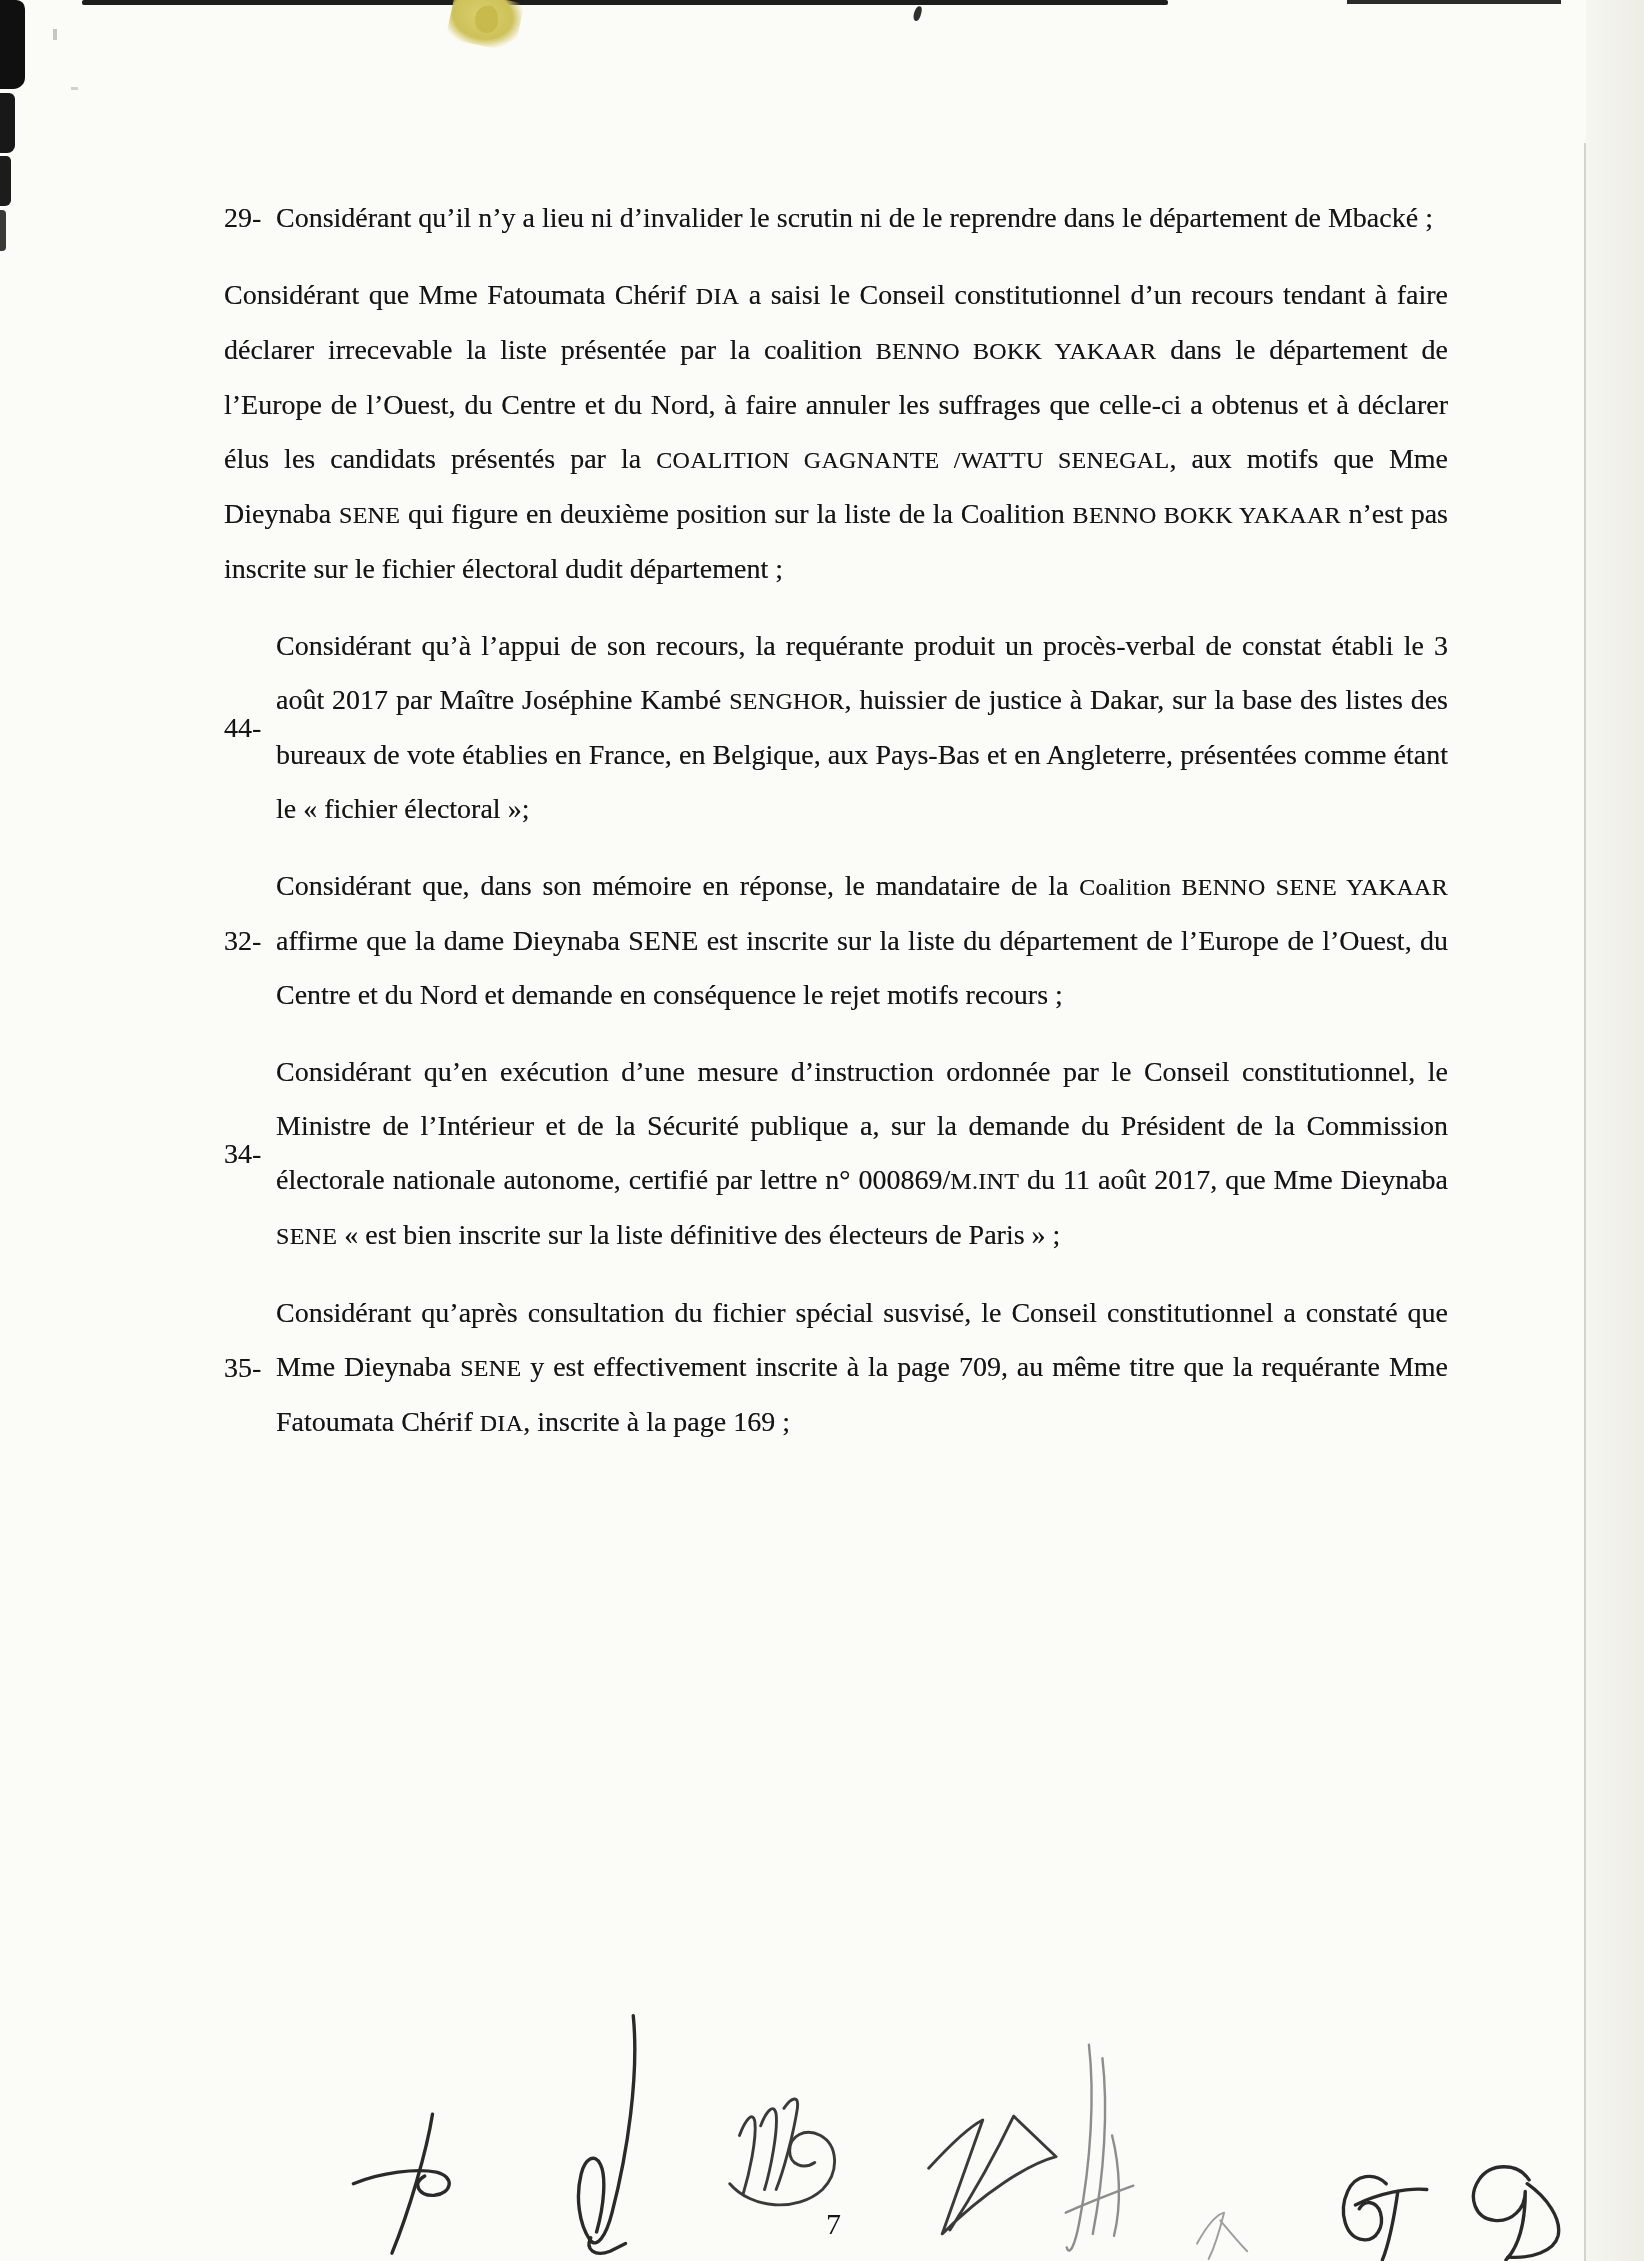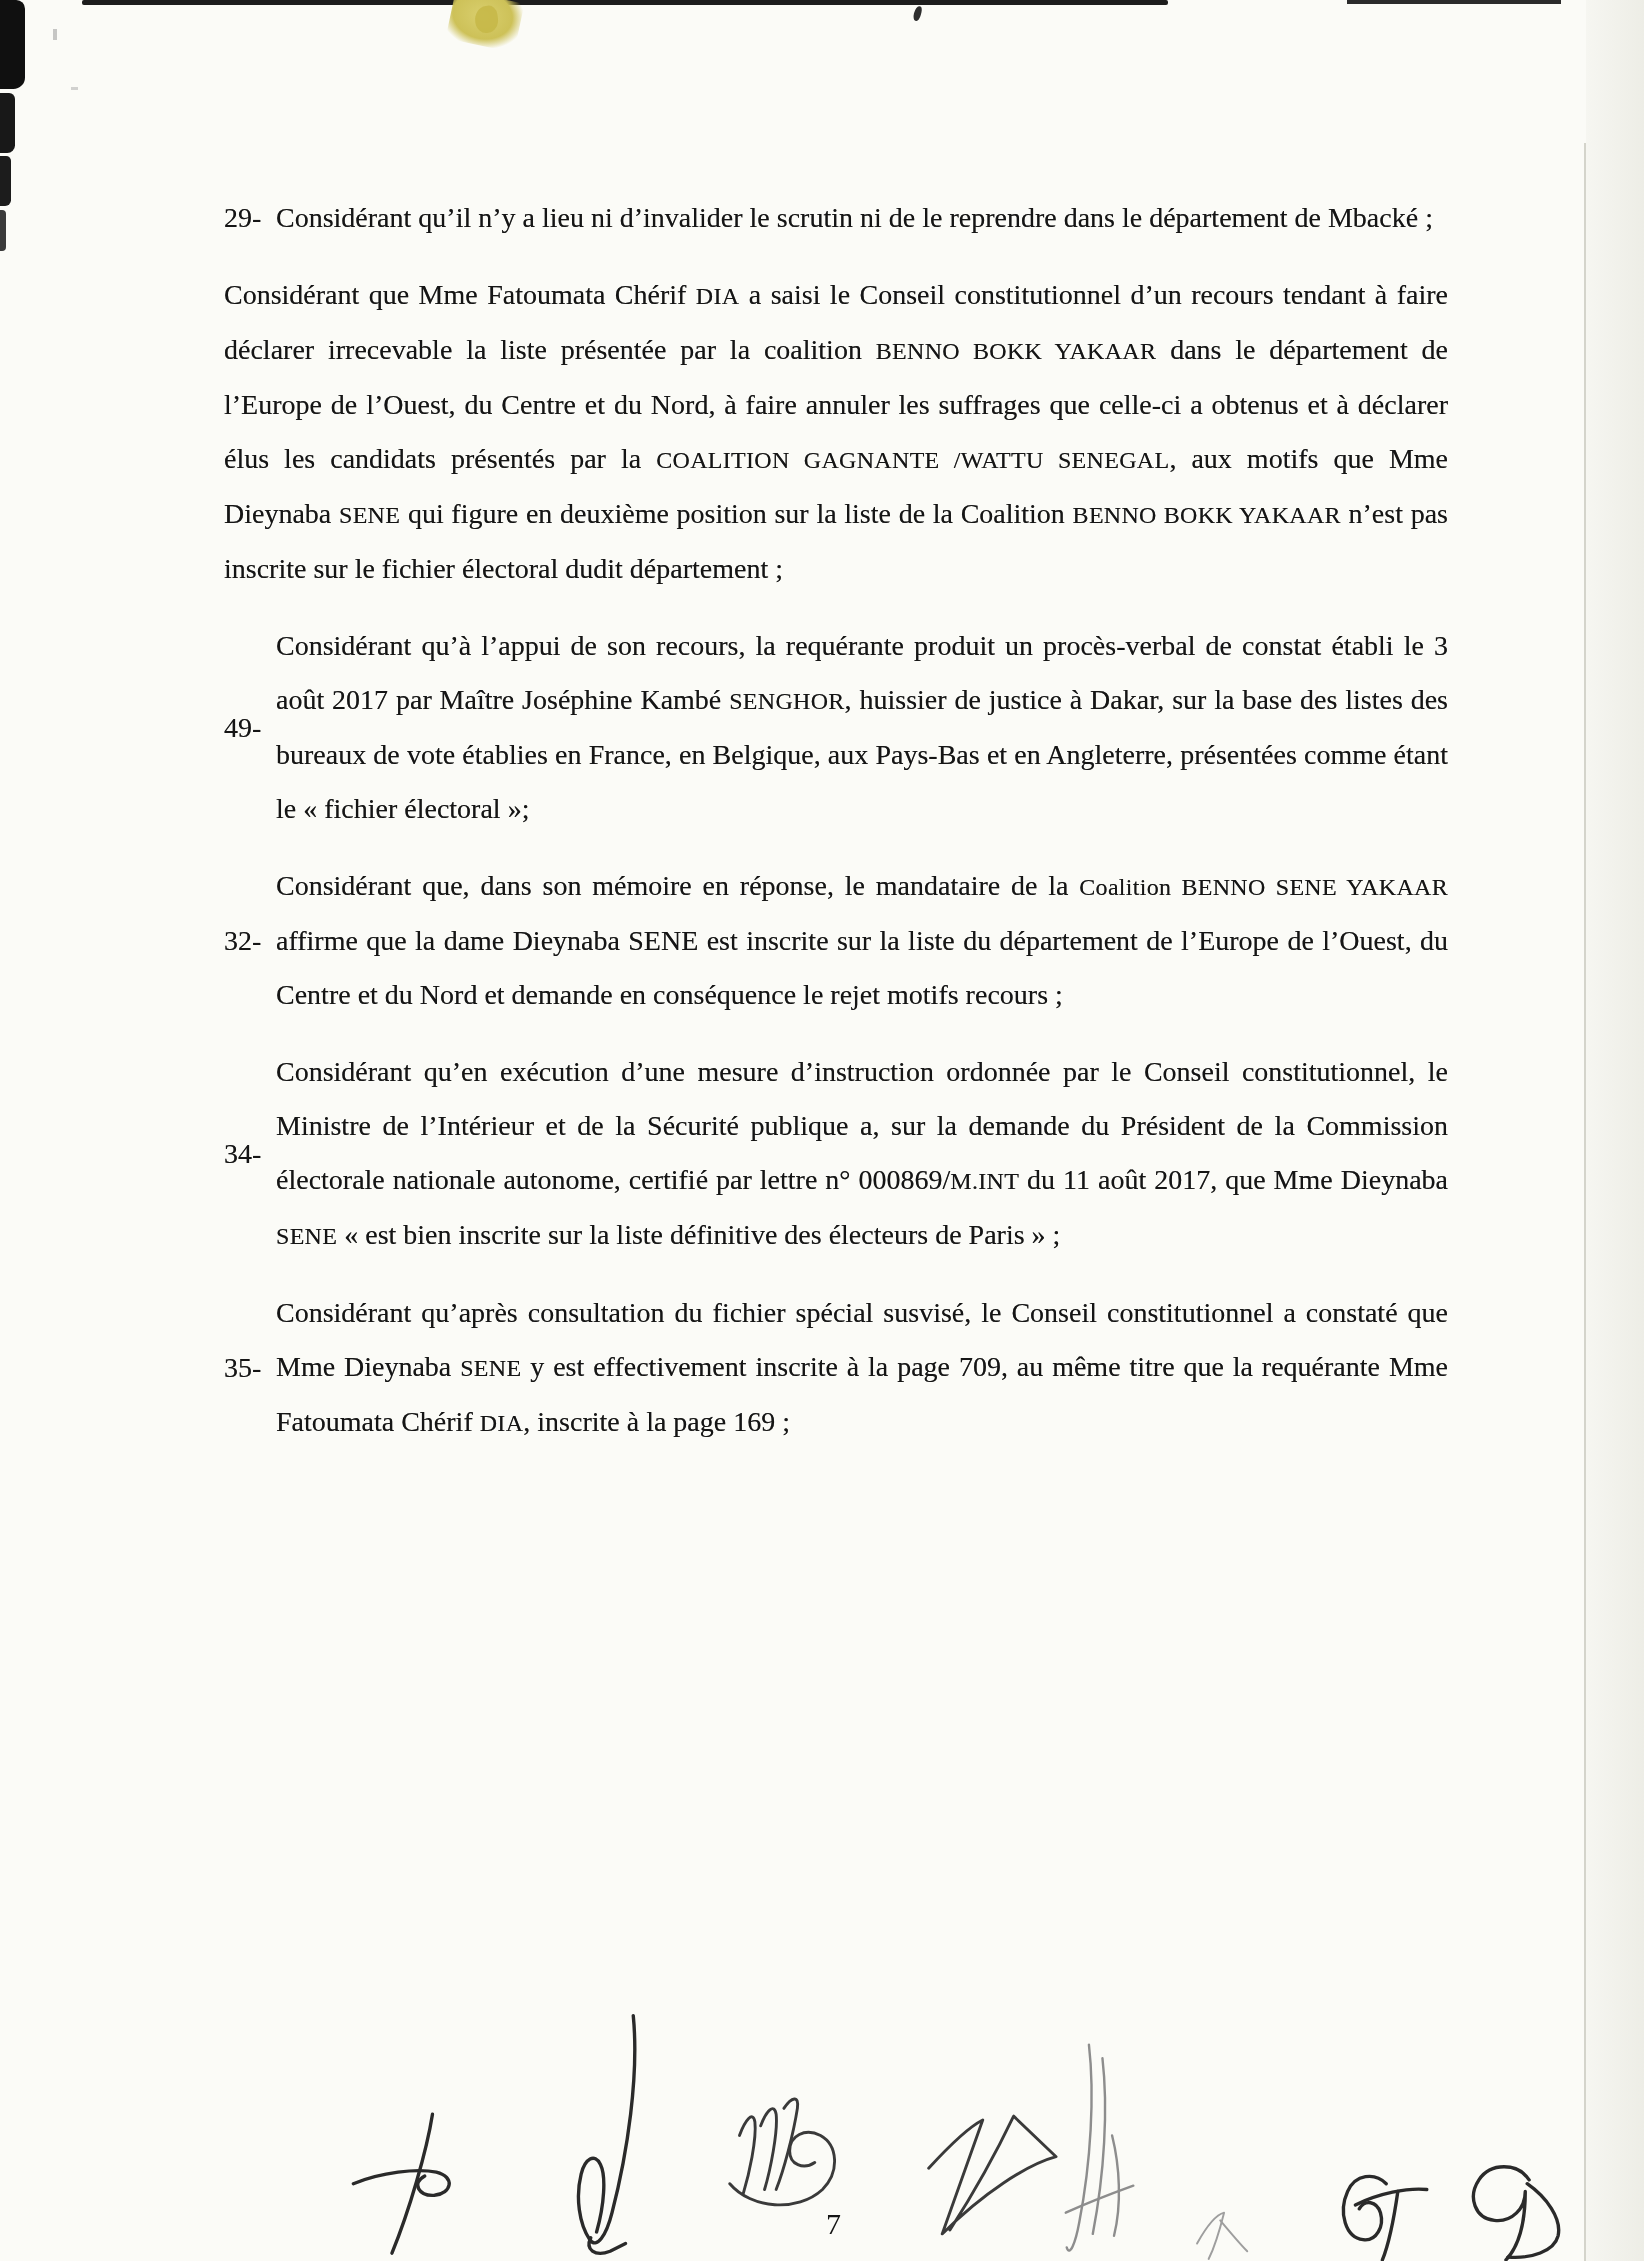--- a/index.html
+++ b/index.html
@@ -68,21 +68,21 @@
 
   <div class="content" id="paragraphs">
       <div class="para">
         <span class="num">29-</span>
         <div class="ptext"><span>Considérant qu’il n’y a lieu ni d’invalider le scrutin ni de le reprendre dans le département de Mbacké ;</span></div>
       </div>
       <div class="para">
         <div class="ptext"><span>Considérant que Mme Fatoumata Chérif </span><span class="sc">DIA</span><span> a saisi le Conseil constitutionnel d’un recours tendant à faire déclarer irrecevable la liste présentée par la coalition </span><span class="sc">BENNO BOKK YAKAAR</span><span> dans le département de l’Europe de l’Ouest, du Centre et du Nord, à faire annuler les suffrages que celle-ci a obtenus et à déclarer élus les candidats présentés par la </span><span class="sc">COALITION GAGNANTE /WATTU SENEGAL</span><span>, aux motifs que Mme Dieynaba </span><span class="sc">SENE</span><span> qui figure en deuxième position sur la liste de la Coalition </span><span class="sc">BENNO BOKK YAKAAR</span><span> n’est pas inscrite sur le fichier électoral dudit département ;</span></div>
       </div>
       <div class="para">
-        <span class="num">49-</span>
+        <span class="num">44-</span>
         <div class="ptext"><span>Considérant qu’à l’appui de son recours, la requérante produit un procès-verbal de constat établi le 3 août 2017 par Maître Joséphine Kambé </span><span class="sc">SENGHOR</span><span>, huissier de justice à Dakar, sur la base des listes des bureaux de vote établies en France, en Belgique, aux Pays-Bas et en Angleterre, présentées comme étant le « fichier électoral »;</span></div>
       </div>
       <div class="para">
         <span class="num">32-</span>
         <div class="ptext"><span>Considérant que, dans son mémoire en réponse, le mandataire de la </span><span class="sc">Coalition BENNO SENE YAKAAR</span><span> affirme que la dame Dieynaba SENE est inscrite sur la liste du département de l’Europe de l’Ouest, du Centre et du Nord et demande en conséquence le rejet motifs recours ;</span></div>
       </div>
       <div class="para">
         <span class="num">34-</span>
         <div class="ptext"><span>Considérant qu’en exécution d’une mesure d’instruction ordonnée par le Conseil constitutionnel, le Ministre de l’Intérieur et de la Sécurité publique a, sur la demande du Président de la Commission électorale nationale autonome, certifié par lettre n° 000869/</span><span class="sc">M.INT</span><span> du 11 août 2017, que Mme Dieynaba </span><span class="sc">SENE</span><span> « est bien inscrite sur la liste définitive des électeurs de Paris » ;</span></div>
       </div>

